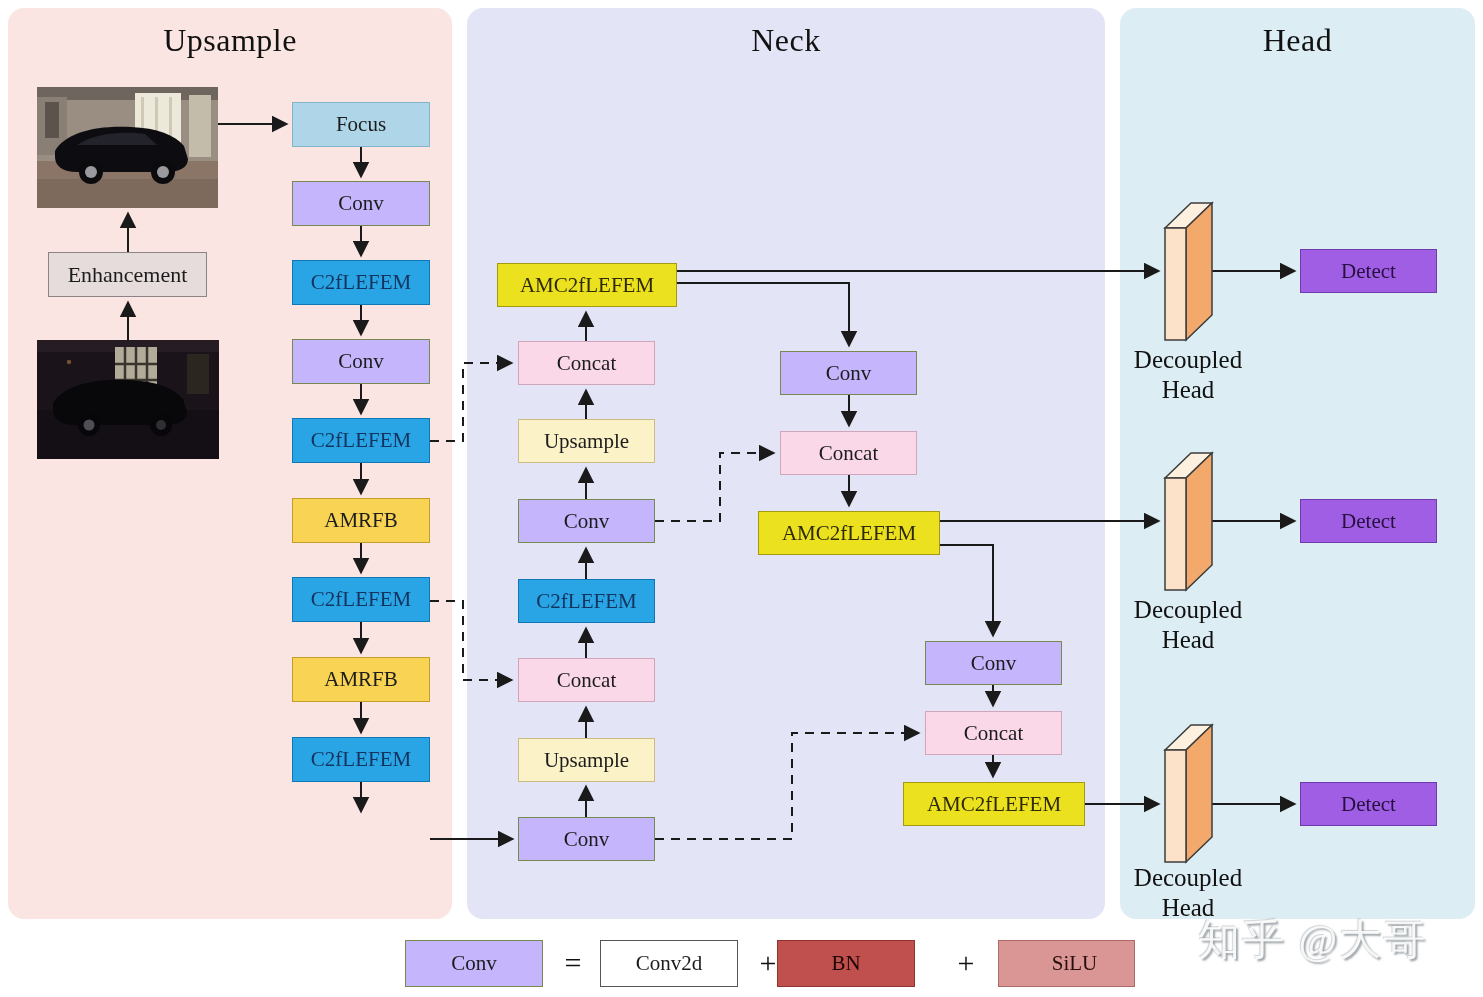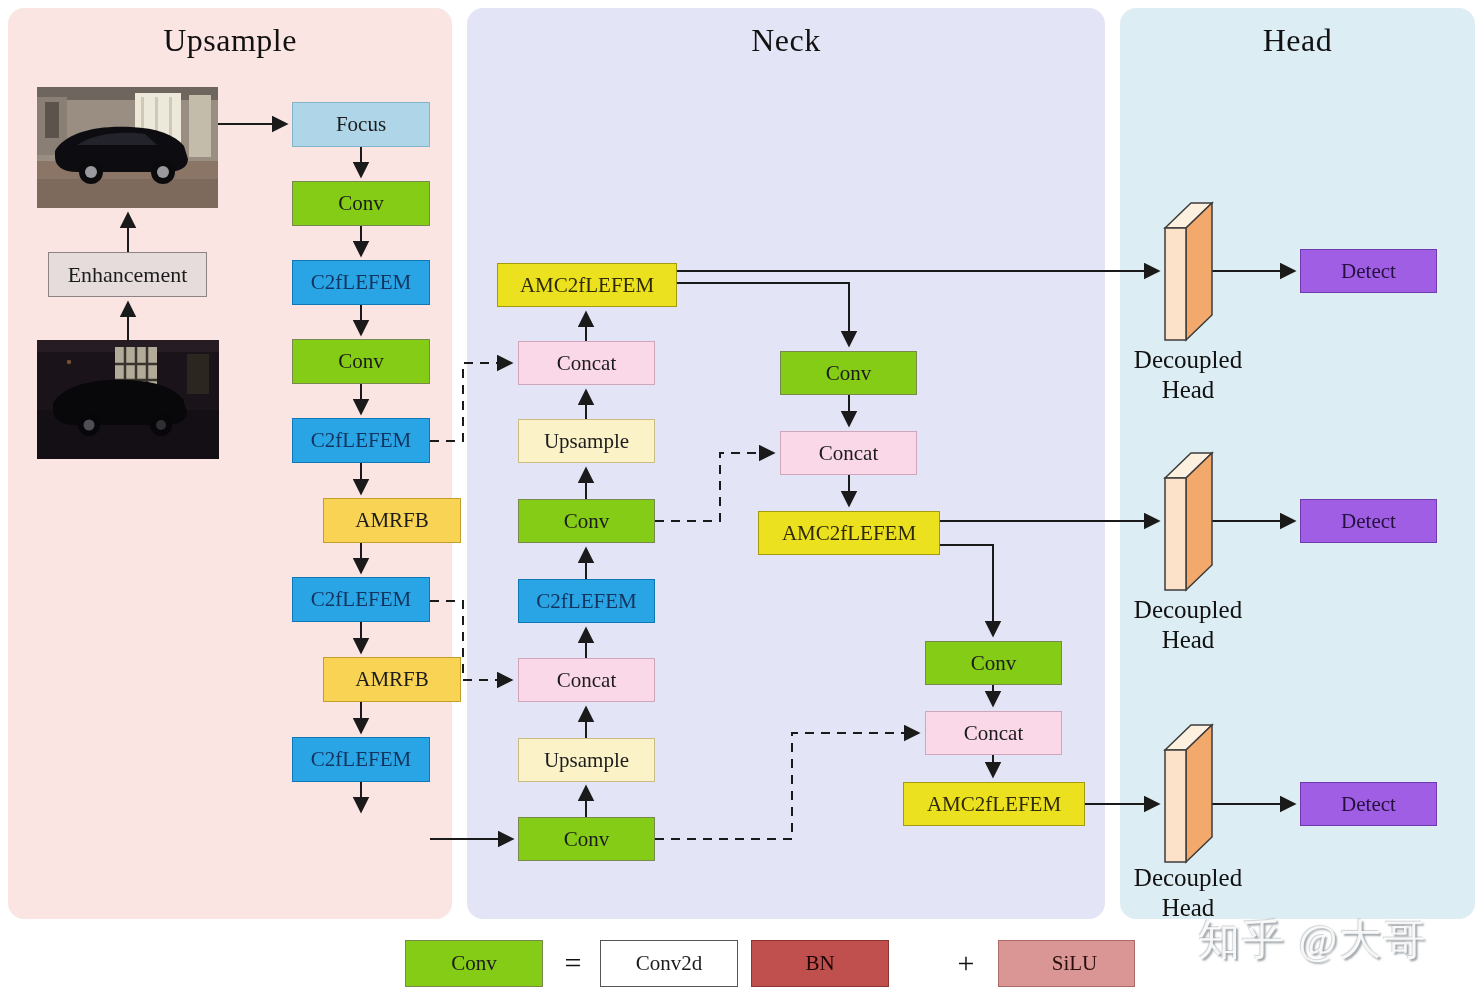--- a/index.html
+++ b/index.html
@@ -8,23 +8,23 @@
   .panel{position:absolute;top:8px;height:911px;border-radius:16px;}
   .panel.backbone{left:8px;width:444px;background:#fbe5e3;}
   .panel.neck{left:467px;width:638px;background:#e4e4f7;}
   .panel.head{left:1120px;width:355px;background:#ddedf4;}
   .panel-title{position:absolute;top:14px;width:100%;text-align:center;
                font-size:32px;color:#111;letter-spacing:.5px;}
   svg.overlay{position:absolute;left:0;top:0;z-index:2;pointer-events:none;}
   .node{position:absolute;z-index:3;display:flex;align-items:center;justify-content:center;
         font-size:21px;color:#1c1c1c;box-sizing:border-box;border:1.5px solid #666;}
   .node.focus{background:#aed6e8;border-color:#84b4ca;}
-  .node.conv{background:#84cc16;border-color:#77894f;}
+  .node.conv{background:#c4b5fd;border-color:#77894f;}
   .node.c2f{background:#29a4e4;border-color:#1077b5;color:#14345f;}
-  .node.amrfb{background:#f8d354;border-color:#c29f2b;margin-left:31px;}
+  .node.amrfb{background:#f8d354;border-color:#c29f2b;}
   .node.amc{background:#ece11e;border-color:#a39a12;color:#2e2a05;}
   .node.sim{background:#e5dada;border-color:#6f6a6a;}
   .node.enh{background:#e7dcdc;border-color:#8a8484;}
   .node.concat{background:#fbd8e8;border-color:#cfa6ba;}
   .node.upsample{background:#fbf2c8;border-color:#c9bc85;}
   .node.detect{background:#a05ee4;border-color:#6f3aad;color:#26103f;}
   .node.conv2d{background:#ffffff;border-color:#555;}
   .node.bn{background:#c0504d;border-color:#8e3431;color:#1e0505;}
   .node.silu{background:#d99694;border-color:#ad6a68;color:#2a0e0d;padding-left:16px;}
   .op{position:absolute;z-index:3;font-size:30px;color:#111;display:flex;
@@ -196,19 +196,19 @@
   <div class="dh-label" style="left:1122px;top:595px;">Decoupled Head</div>
   <div class="dh-label" style="left:1122px;top:863px;">Decoupled Head</div>
   <div class="node detect" style="left:1300px;top:249px;width:137px;height:44px;">Detect</div>
   <div class="node detect" style="left:1300px;top:499px;width:137px;height:44px;">Detect</div>
   <div class="node detect" style="left:1300px;top:782px;width:137px;height:44px;">Detect</div>
 
   <div class="node conv" style="left:405px;top:940px;width:138px;height:47px;">Conv</div>
   <div class="op" style="left:556px;top:939px;width:34px;height:48px;">=</div>
   <div class="node conv2d" style="left:600px;top:940px;width:138px;height:47px;">Conv2d</div>
   <div class="op" style="left:751px;top:939px;width:34px;height:48px;">+</div>
-  <div class="node bn" style="left:751px;top:940px;width:138px;height:47px;">BN</div>
+  <div class="node bn" style="left:777px;top:940px;width:138px;height:47px;">BN</div>
   <div class="op" style="left:949px;top:939px;width:34px;height:48px;">+</div>
   <div class="node silu" style="left:998px;top:940px;width:137px;height:47px;">SiLU</div>
 
   <div class="watermark" style="left:1198px;top:912px;">知乎 @大哥</div>
 
 </div>
 
 </body></html>

